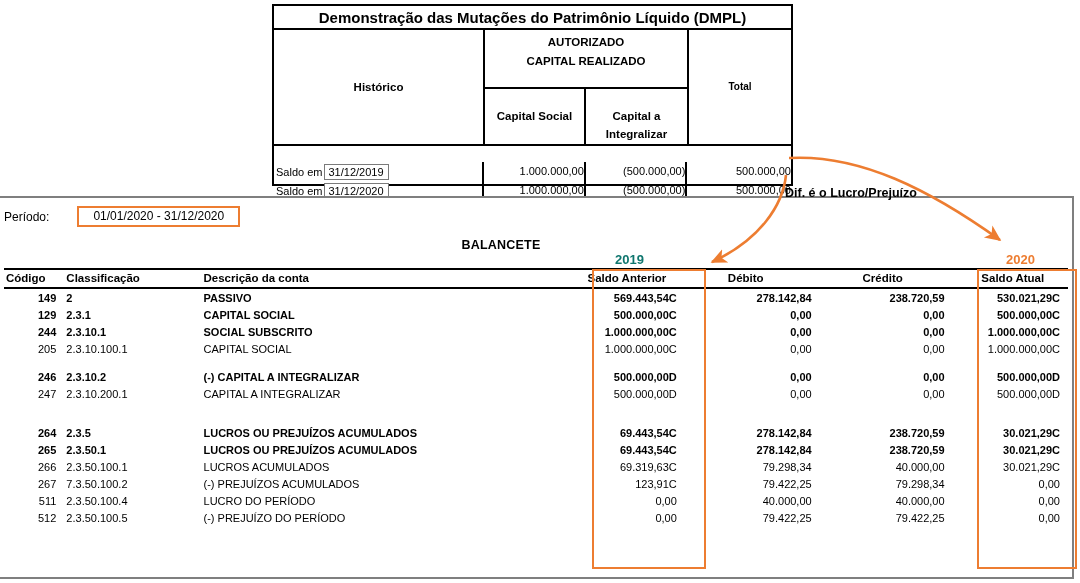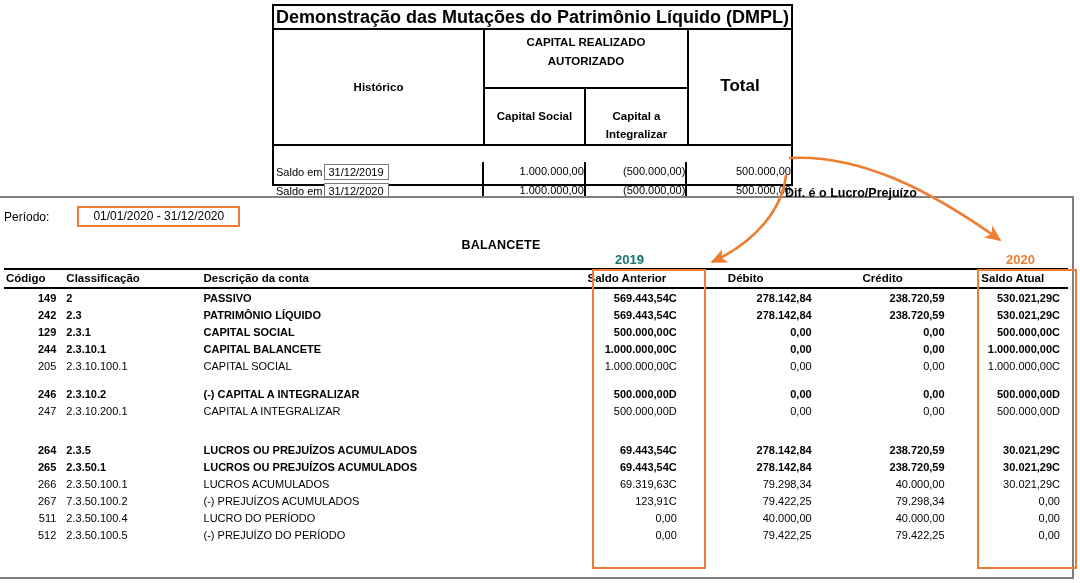--- a/index.html
+++ b/index.html
@@ -29,21 +29,21 @@
     border: 2px solid #000;
     box-sizing: border-box;
     background: #fff;
   }
   .dmpl-title-row {
     height: 22px;
     border-bottom: 2px solid #000;
     display: flex;
     align-items: center;
     justify-content: center;
-    font-size: 18px;
+    font-size: 15px;
     font-weight: bold;
   }
   .dmpl-head {
     display: flex;
     height: 116px;
     border-bottom: 2px solid #000;
     box-sizing: border-box;
   }
   .dmpl-hist {
     width: 211px;
@@ -87,21 +87,21 @@
   }
   .dmpl-capsub > div:first-child {
     border-right: 2px solid #000;
   }
   .dmpl-total {
     flex: 1;
     box-sizing: border-box;
     display: flex;
     align-items: center;
     justify-content: center;
-    font-size: 17px;
+    font-size: 10px;
     font-weight: bold;
     padding-bottom: 2px;
   }
   .dmpl-body {
     padding-top: 16px;
   }
   .dmpl-row {
     display: flex;
     height: 19px;
     align-items: center;
@@ -264,22 +264,22 @@
 
 <div id="screen">
 
   <div id="dmpl-panel">
     <div class="dmpl-title-row">Demonstração das Mutações do Patrimônio Líquido (DMPL)</div>
 
     <div class="dmpl-head">
       <div class="dmpl-hist">Histórico</div>
       <div class="dmpl-capcol">
         <div class="dmpl-capreal">
+          <div>AUTORIZADO</div>
           <div>CAPITAL REALIZADO</div>
-          <div>AUTORIZADO</div>
         </div>
         <div class="dmpl-capsub">
           <div>Capital Social</div>
           <div>
             <div>Capital a</div>
             <div>Integralizar</div>
           </div>
         </div>
       </div>
       <div class="dmpl-total">Total</div>
@@ -332,41 +332,32 @@
           <tr class="bold">
             <td class="col-codigo">149</td>
             <td class="col-class">2</td>
             <td class="col-desc" style="padding-left:6px">PASSIVO</td>
             <td class="col-ant">569.443,54C</td>
             <td class="col-deb">278.142,84</td>
             <td class="col-cred">238.720,59</td>
             <td class="col-atual">530.021,29C</td>
           </tr>
           <tr class="bold">
-            <td class="col-codigo">242</td>
-            <td class="col-class">2.3</td>
-            <td class="col-desc" style="padding-left:28px">PATRIMÔNIO LÍQUIDO</td>
-            <td class="col-ant">569.443,54C</td>
-            <td class="col-deb">278.142,84</td>
-            <td class="col-cred">238.720,59</td>
-            <td class="col-atual">530.021,29C</td>
-          </tr>
-          <tr class="bold">
             <td class="col-codigo">129</td>
             <td class="col-class">2.3.1</td>
             <td class="col-desc" style="padding-left:42px">CAPITAL SOCIAL</td>
             <td class="col-ant">500.000,00C</td>
             <td class="col-deb">0,00</td>
             <td class="col-cred">0,00</td>
             <td class="col-atual">500.000,00C</td>
           </tr>
           <tr class="bold">
             <td class="col-codigo">244</td>
             <td class="col-class">2.3.10.1</td>
-            <td class="col-desc" style="padding-left:56px">CAPITAL BALANCETE</td>
+            <td class="col-desc" style="padding-left:56px">SOCIAL SUBSCRITO</td>
             <td class="col-ant">1.000.000,00C</td>
             <td class="col-deb">0,00</td>
             <td class="col-cred">0,00</td>
             <td class="col-atual">1.000.000,00C</td>
           </tr>
           <tr>
             <td class="col-codigo">205</td>
             <td class="col-class">2.3.10.100.1</td>
             <td class="col-desc" style="padding-left:72px">CAPITAL SOCIAL</td>
             <td class="col-ant">1.000.000,00C</td>

